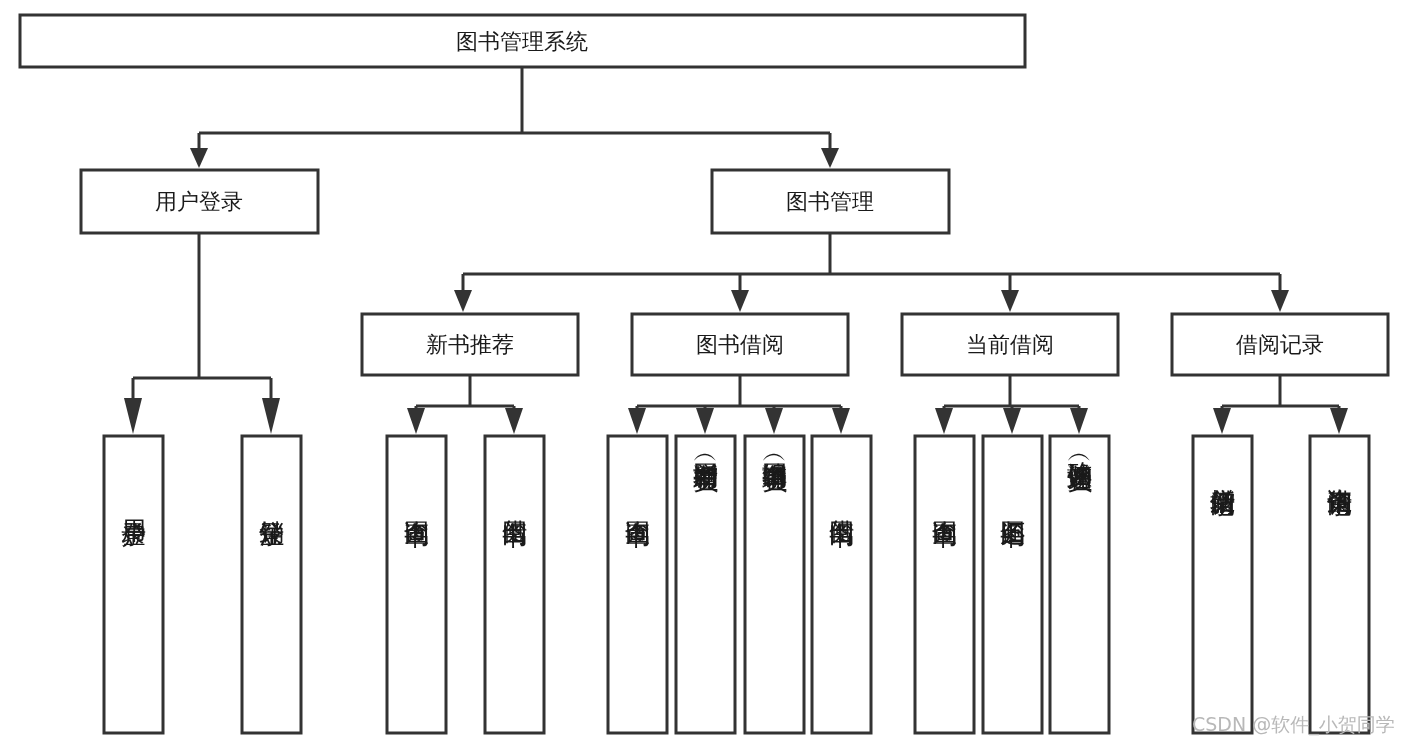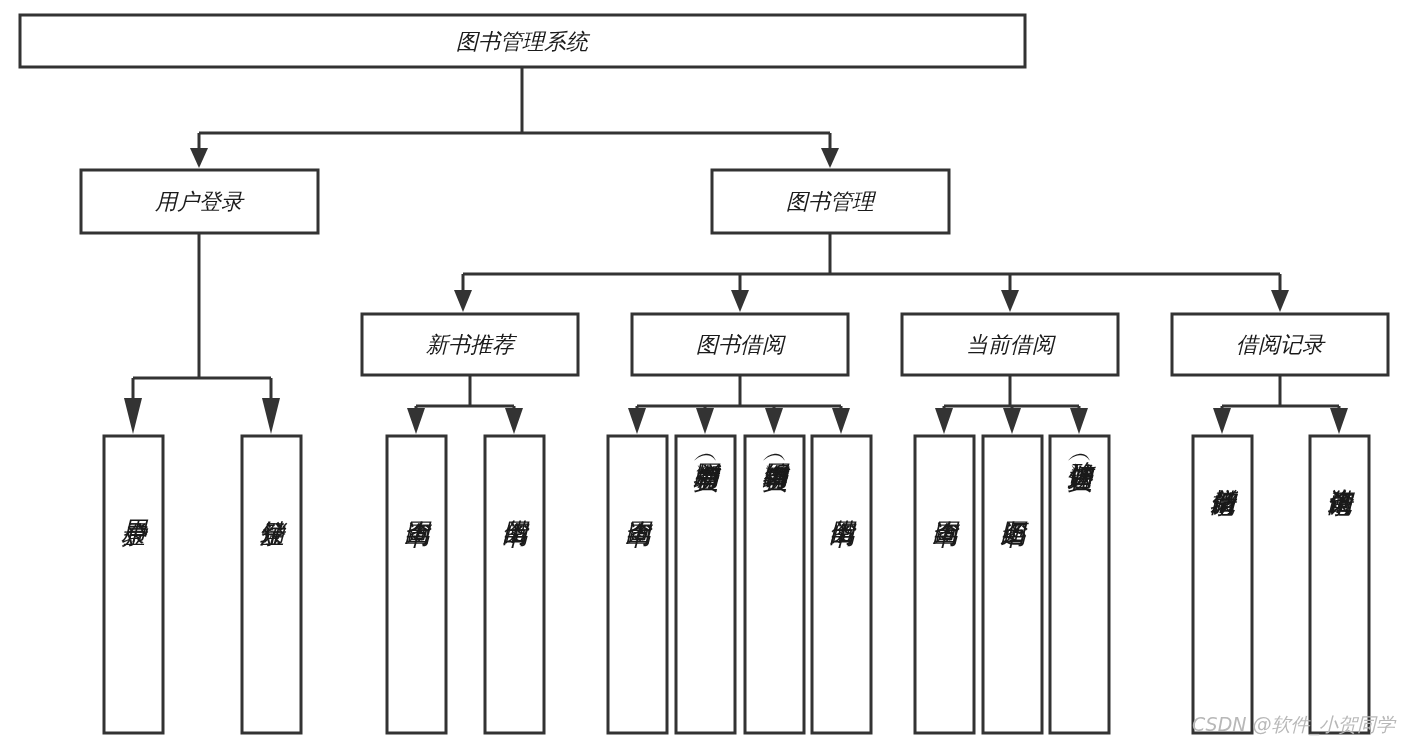--- a/index.html
+++ b/index.html
@@ -13,21 +13,20 @@
     position: relative;
     font-family: "DejaVu Sans", "Liberation Sans", sans-serif;
     overflow: hidden;
   }
   #diagram-root {
     position: absolute;
     left: 0;
     top: 0;
     width: 1298px;
     height: 747px;
-    font-style: italic;
   }
   svg.diagram {
     display: block;
     width: 1405px;
     height: 747px;
   }
   .nodebox {
     fill: #ffffff;
     stroke: #333333;
     stroke-width: 3;

